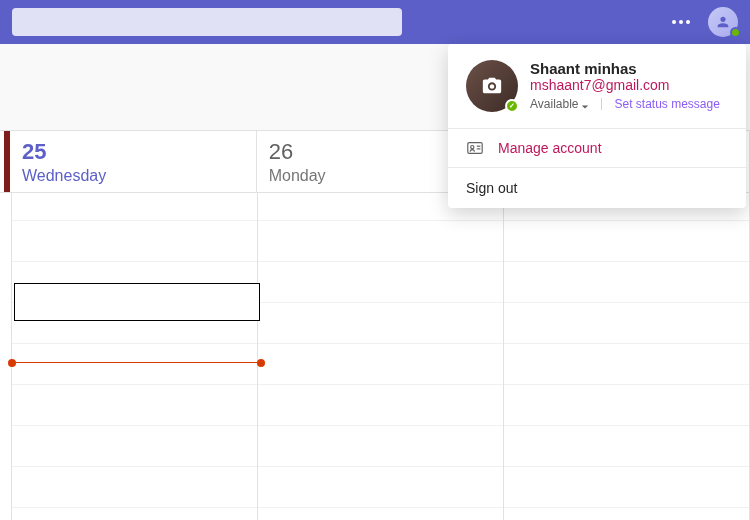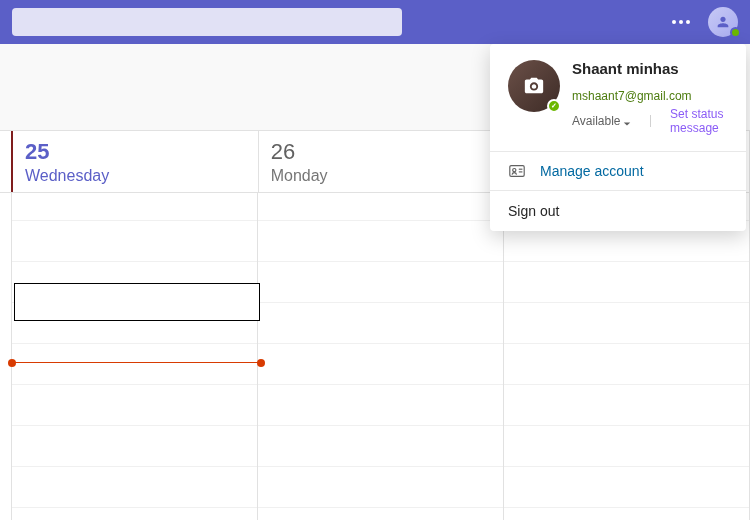--- a/index.html
+++ b/index.html
@@ -13,52 +13,52 @@
     .avatar-wrap { position: relative; width: 30px; height: 30px; cursor: pointer; }
     .avatar { width: 30px; height: 30px; border-radius: 50%; background: linear-gradient(135deg, #c7c9f5, #a8abf0); display: flex; align-items: center; justify-content: center; }
     .avatar svg { width: 16px; height: 16px; fill: #5b5fc7; }
     .presence-dot { position: absolute; bottom: -1px; right: -3px; width: 11px; height: 11px; background: #6bb700; border: 2px solid #5b5fc7; border-radius: 50%; }
     
     .subheader { height: 86px; background: #f9f9f9; }
     
     .calendar { position: relative; height: 390px; border-top: 1px solid #e1e1e1; }
     .day-headers { display: flex; height: 62px; border-bottom: 1px solid #e1e1e1; }
     .day-col { flex: 1; padding: 8px 12px; border-right: 1px solid #e1e1e1; }
-    .day-col:first-child { border-left: 2px solid #7f1d1d; margin-left: 11px; }
+    .day-col:first-child { border-left: 6px solid #7f1d1d; margin-left: 4px; }
     .day-num { font-size: 22px; font-weight: 400; color: #616161; }
     .day-num.today { color: #5b5fc7; font-weight: 600; }
     .day-name { font-size: 16px; color: #767676; margin-top: 2px; }
     .day-name.today { color: #5b5fc7; }
     
     .time-grid { position: relative; height: 328px; display: flex; margin-left: 11px; border-left: 1px solid #e1e1e1; }
     .grid-col { flex: 1; border-right: 1px solid #e1e1e1; }
     .grid-col .slot { height: 41px; border-bottom: 1px solid #f0f0f0; }
     .grid-col .slot:first-child { height: 28px; }
     .current-time { position: absolute; left: 0; width: 249px; top: 169px; height: 1px; background: #d83b01; }
     .current-time::before { content: ''; position: absolute; left: -4px; top: -3.5px; width: 8px; height: 8px; background: #d83b01; border-radius: 50%; }
     .current-time::after { content: ''; position: absolute; right: -4px; top: -3.5px; width: 8px; height: 8px; background: #d83b01; border-radius: 50%; }
     .selection-box { position: absolute; left: 2px; top: 90px; width: 246px; height: 38px; border: 1px solid #000; background: #fff; }
     
-    .profile-popup { position: absolute; top: 44px; right: 4px; width: 256px; background: #fff; border-radius: 4px; box-shadow: 0 6px 20px rgba(0,0,0,0.18); z-index: 100; }
+    .profile-popup { position: absolute; top: 44px; right: 4px; width: 298px; background: #fff; border-radius: 4px; box-shadow: 0 6px 20px rgba(0,0,0,0.18); z-index: 100; }
     .profile-header { padding: 16px 18px; display: flex; gap: 12px; align-items: flex-start; }
     .big-avatar-wrap { position: relative; width: 52px; height: 52px; flex-shrink: 0; }
     .big-avatar { width: 52px; height: 52px; border-radius: 50%; background: linear-gradient(135deg, #6b5048, #3d2b26); display: flex; align-items: center; justify-content: center; }
     .big-avatar svg { width: 22px; height: 22px; fill: #fff; }
     .big-presence { position: absolute; bottom: -1px; right: -1px; width: 14px; height: 14px; background: #6bb700; border: 2px solid #fff; border-radius: 50%; display: flex; align-items: center; justify-content: center; }
     .big-presence::after { content: '✓'; color: #fff; font-size: 7px; font-weight: bold; }
     .profile-info { flex: 1; }
     .profile-name { font-size: 15px; font-weight: 600; color: #252525; }
-    .profile-email { font-size: 12px; color: #4d7c0f; margin-top: 12px; }
-    .status-row { display: flex; align-items: center; gap: 19px; margin-top: 4px; font-size: 12px; color: #616161; }
+    .profile-email { font-size: 14px; color: #be185d; margin-top: 0; }
+    .status-row { display: flex; align-items: center; gap: 12px; margin-top: 4px; font-size: 12px; color: #616161; }
     .status-drop { display: flex; align-items: center; gap: 3px; cursor: pointer; }
     .status-sep { width: 1px; height: 12px; background: #d1d1d1; }
     .status-link { color: #8b5cf6; cursor: pointer; }
     
     .profile-divider { height: 1px; background: #e8e8e8; margin: 0; }
-    .menu-item { display: flex; align-items: center; gap: 14px; padding: 10px 18px; font-size: 14px; color: #0369a1; cursor: pointer; }
+    .menu-item { display: flex; align-items: center; gap: 14px; padding: 10px 18px; font-size: 14px; color: #be185d; cursor: pointer; }
     .menu-icon { width: 18px; height: 18px; flex-shrink: 0; display: flex; align-items: center; justify-content: center; }
     .menu-icon svg { width: 18px; height: 18px; fill: none; stroke: #616161; stroke-width: 1.3; }
     .signout-row { padding: 12px 18px; font-size: 14px; color: #252525; cursor: pointer; }
     .chev { width: 8px; height: 8px; display: inline-block; }
     .chev svg { width: 8px; height: 8px; fill: #616161; }
   </style>
 </head>
 <body>
 
 <div class="topbar">

